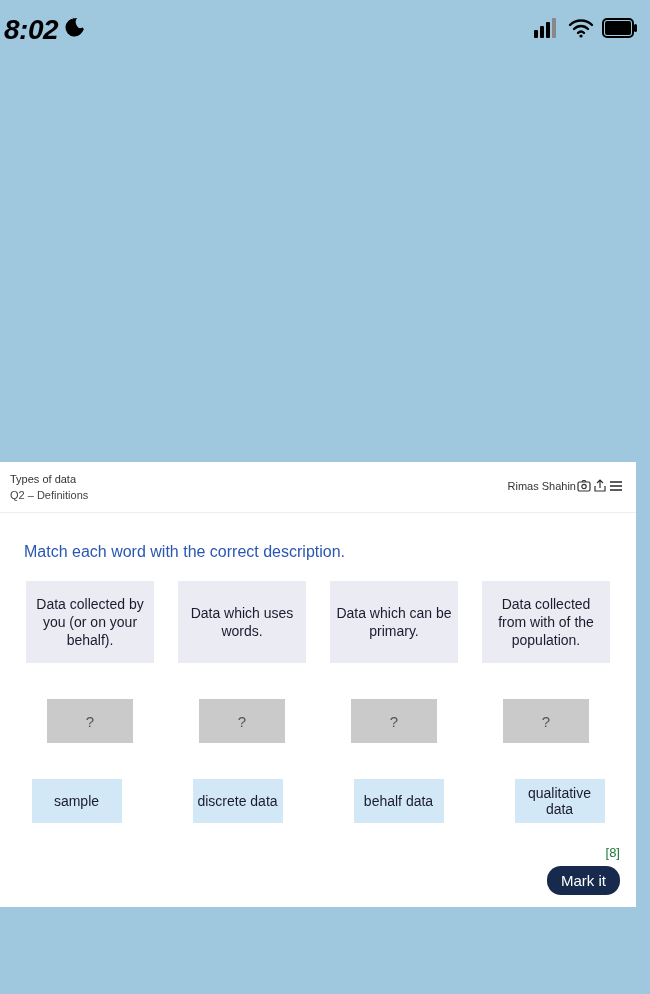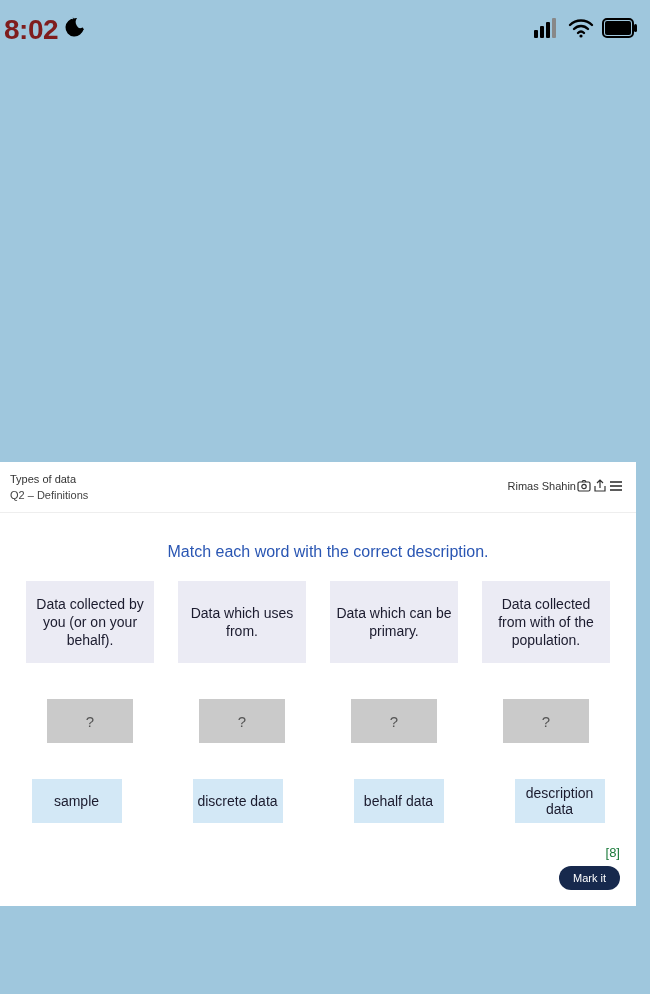--- a/index.html
+++ b/index.html
@@ -14,21 +14,21 @@
   .status-bar {
     position: absolute;
     top: 0; left: 0; right: 0;
     height: 60px;
     display: flex;
     justify-content: space-between;
     align-items: center;
     padding: 0 12px 0 4px;
   }
   .status-left { display: flex; align-items: center; gap: 4px; }
-  .status-time { font-size: 28px; font-weight: 700; color: #7f1d1d; letter-spacing: -0.5px; }
+  .status-time { font-size: 28px; font-weight: 700; color: #000000; letter-spacing: -0.5px; font-style: italic; }
   .status-icons-right { display: flex; align-items: center; gap: 8px; }
   .moon-icon svg { width: 24px; height: 24px; }
   .signal-icon svg { width: 26px; height: 20px; }
   .wifi-icon svg { width: 26px; height: 22px; }
   .battery-icon svg { width: 36px; height: 20px; }
 
   .content-card {
     position: absolute;
     left: 0; right: 14px;
     top: 462px;
@@ -47,21 +47,20 @@
   .header-sub { color: #444; }
   .header-right { display: flex; align-items: center; margin-top: 6px; }
   .username { font-size: 11px; color: #333; }
   .small-icon { width: 16px; height: 16px; display: inline-flex; align-items: center; justify-content: center; }
   .hamburger svg, .share-icon svg, .screen-icon svg { width: 16px; height: 16px; }
 
   .prompt {
     color: #2a56b3;
     font-size: 16px;
     padding: 30px 4px 20px 24px;
-    text-align: center;
   }
 
   .grid {
     display: grid;
     grid-template-columns: repeat(4, 1fr);
     gap: 24px;
     padding: 0 26px;
   }
   .desc-box {
     background: #ebebf4;
@@ -125,21 +124,21 @@
   .points {
     color: #1a7a3a;
     font-size: 13px;
   }
   .mark-btn {
     background: #17294d;
     color: #fff;
     border: none;
     border-radius: 14px;
     padding: 6px 14px;
-    font-size: 11px;
+    font-size: 15px;
     cursor: pointer;
   }
 </style>
 </head>
 <body>
 
 <div class="status-bar">
   <div class="status-left">
     <span class="status-time">8:02</span>
     <span class="moon-icon">
@@ -204,40 +203,40 @@
             <line x1="2" y1="12" x2="14" y2="12"></line>
           </svg>
       </span>
     </div>
   </div>
 
   <div class="prompt">Match each word with the correct description.</div>
 
   <div class="grid">
     <div class="desc-box">Data collected by you (or on your behalf).</div>
-    <div class="desc-box">Data which uses from.</div>
+    <div class="desc-box">Data which uses words.</div>
     <div class="desc-box">Data which can be primary.</div>
     <div class="desc-box">Data collected from with of the population.</div>
   </div>
 
   <div class="row-gap"></div>
 
   <div class="grid-drop">
     <div class="drop-zone">?</div>
     <div class="drop-zone">?</div>
     <div class="drop-zone">?</div>
     <div class="drop-zone">?</div>
   </div>
 
   <div class="row-gap2"></div>
 
   <div class="grid-choices">
     <div class="choice">sample</div>
     <div class="choice">discrete data</div>
     <div class="choice">behalf data</div>
-    <div class="choice">description data</div>
+    <div class="choice">qualitative data</div>
   </div>
 
   <div class="footer-row">
     <span class="points">[8]</span>
     <button class="mark-btn">Mark it</button>
   </div>
 </div>
 
 </body></html>

